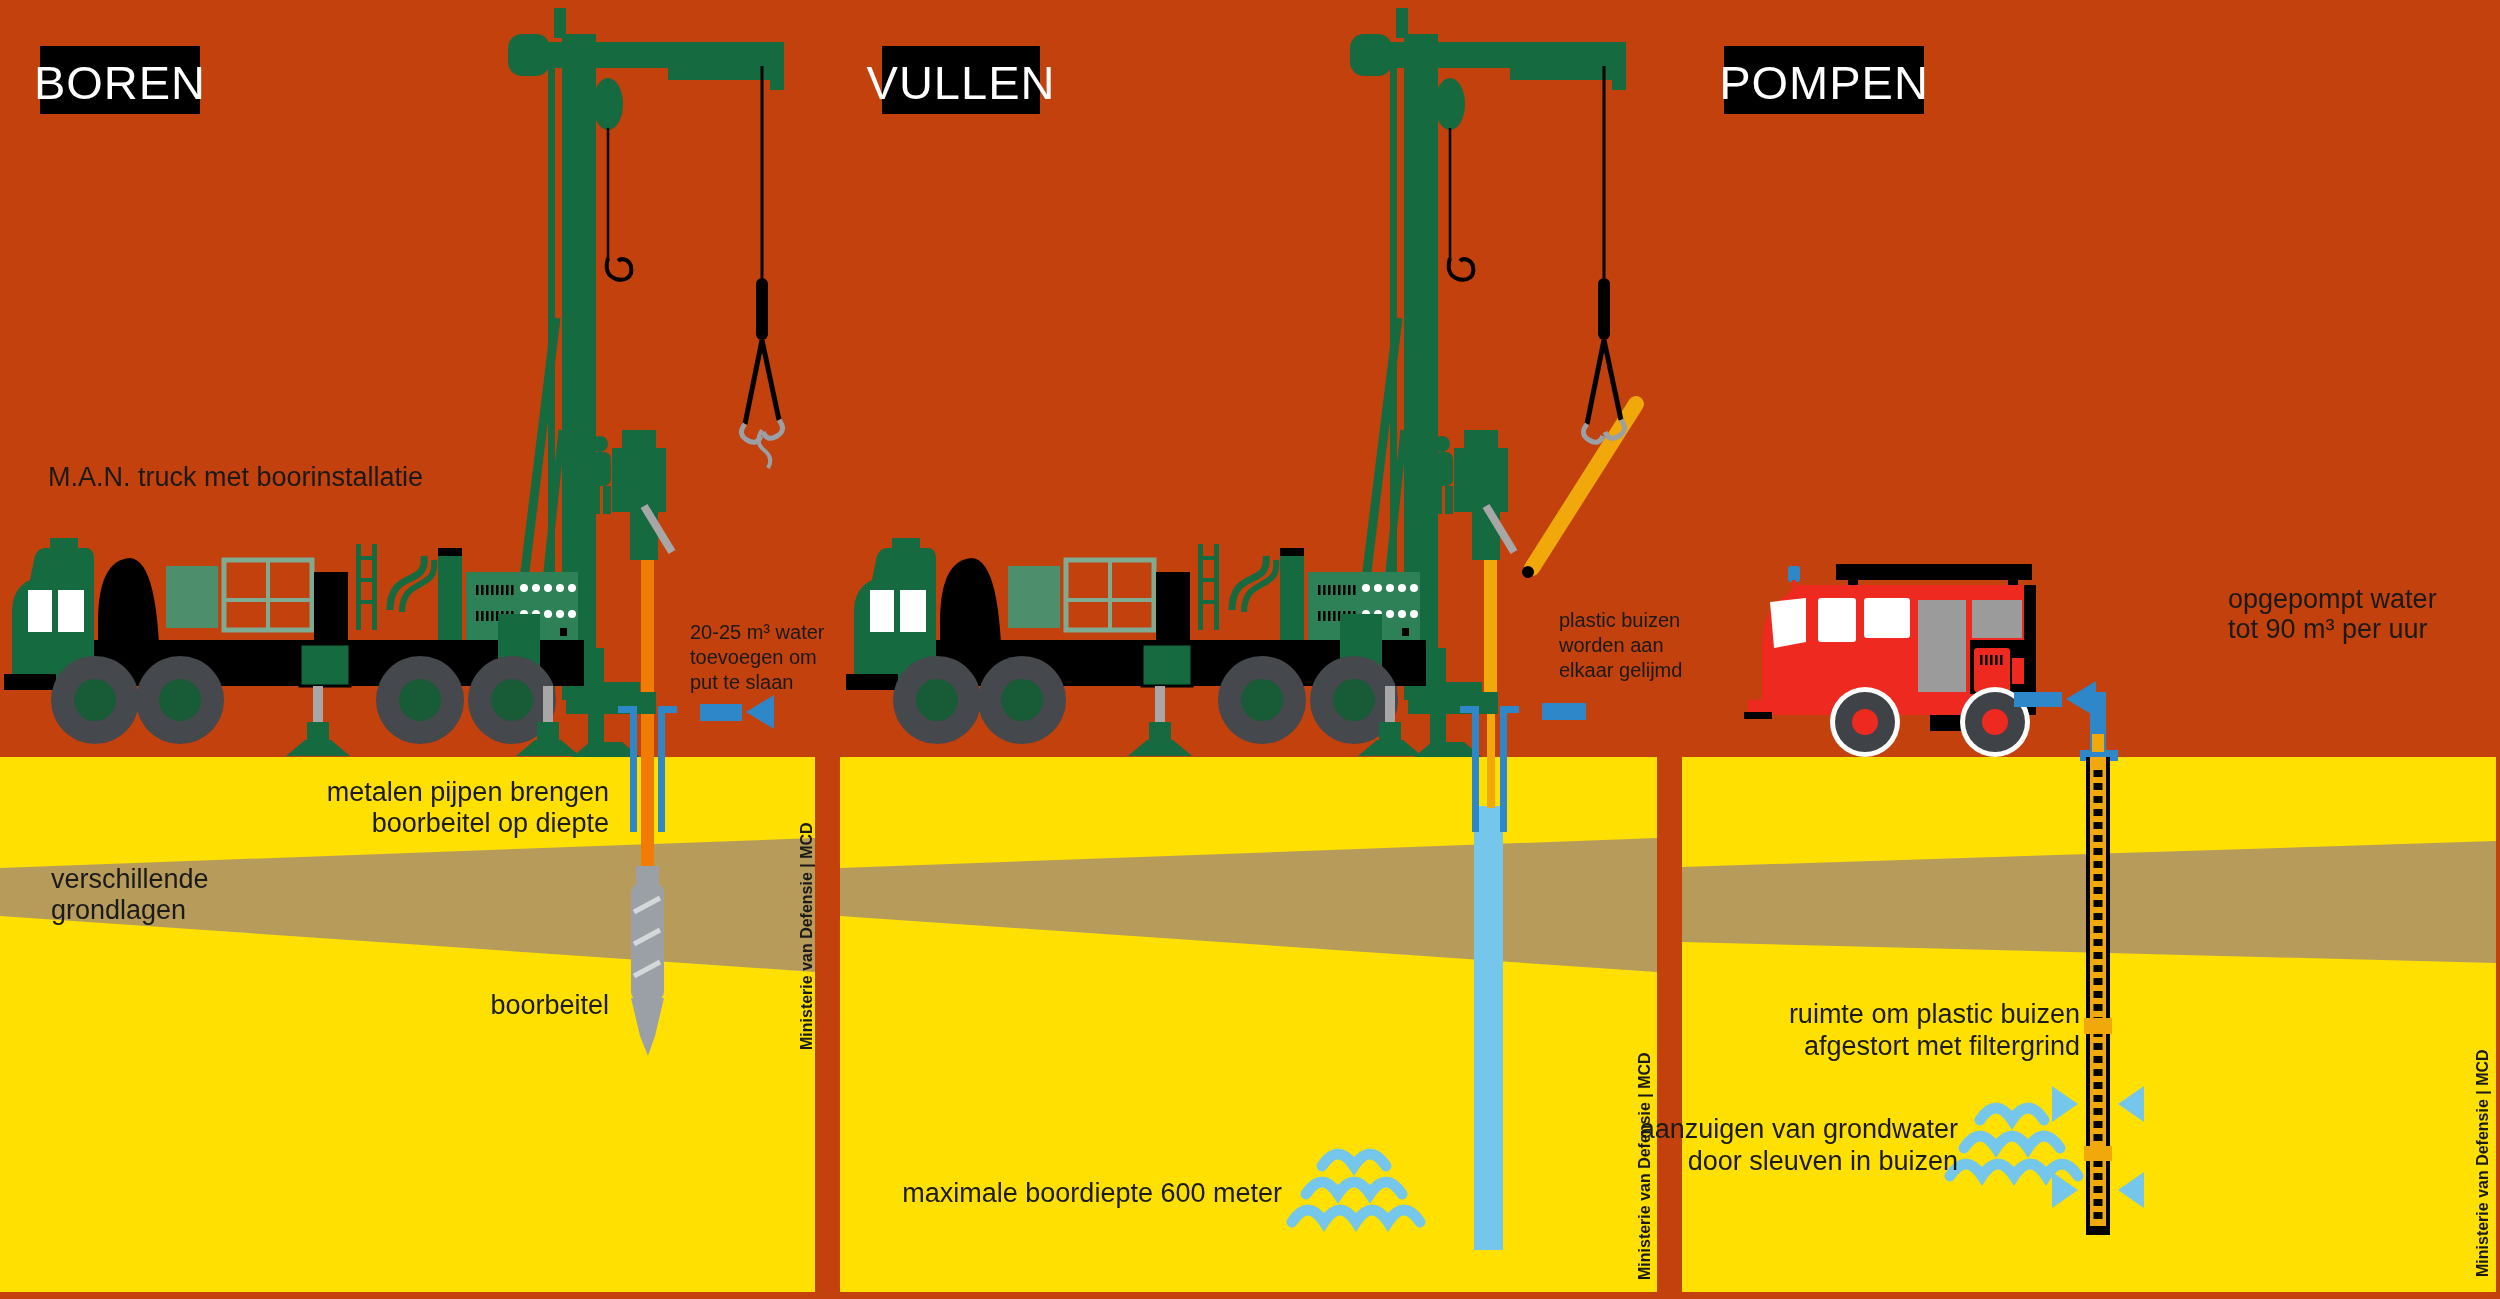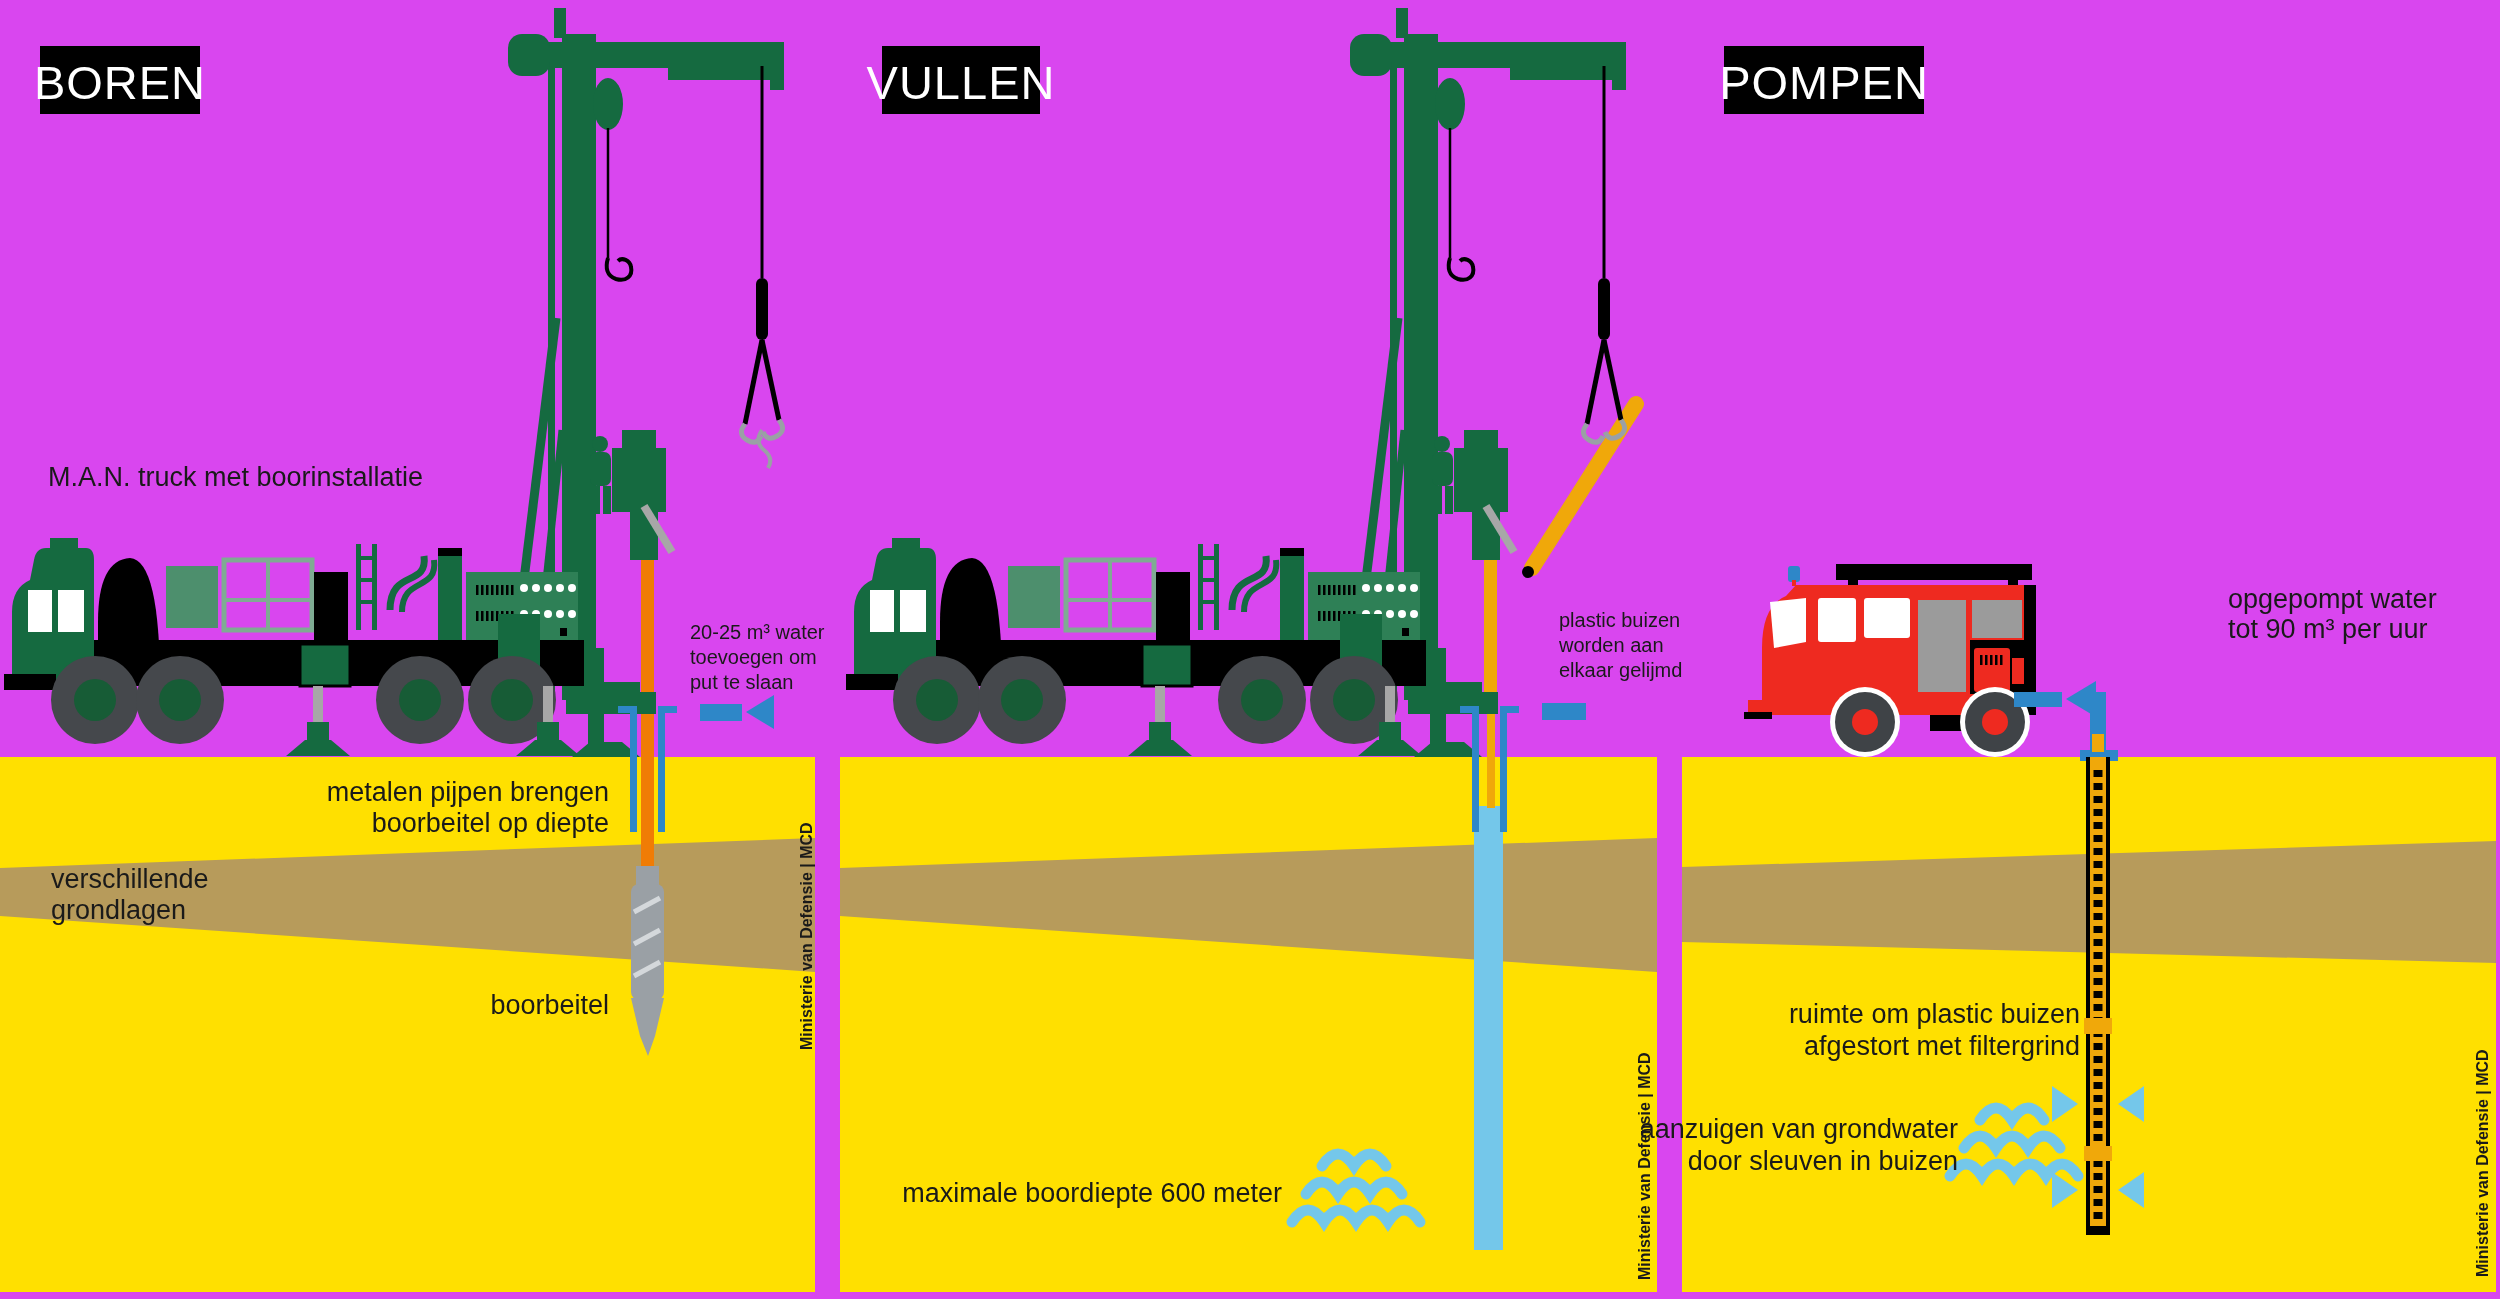--- a/index.html
+++ b/index.html
@@ -1,16 +1,16 @@
 <!DOCTYPE html>
 <html><head>
 <meta charset="utf-8">
 <style>
   html,body{margin:0;padding:0;background:#ffffff;}
-  .stage{position:relative;width:2500px;height:1299px;background:#d946ef;overflow:hidden;
+  .stage{position:relative;width:2500px;height:1299px;background:#c2410c;overflow:hidden;
          font-family:"Liberation Sans", sans-serif;}
   svg{display:block}
   text{font-family:"Liberation Sans", sans-serif;fill:#1a1a1a;}
   .note{font-size:27px;}
   .small-note{font-size:20px;}
   .panel-label{font-size:47px;fill:#ffffff;letter-spacing:1px;}
   .credit{font-size:16px;font-weight:bold;fill:#1a1a1a;}
 </style>
 </head>
 <body>

